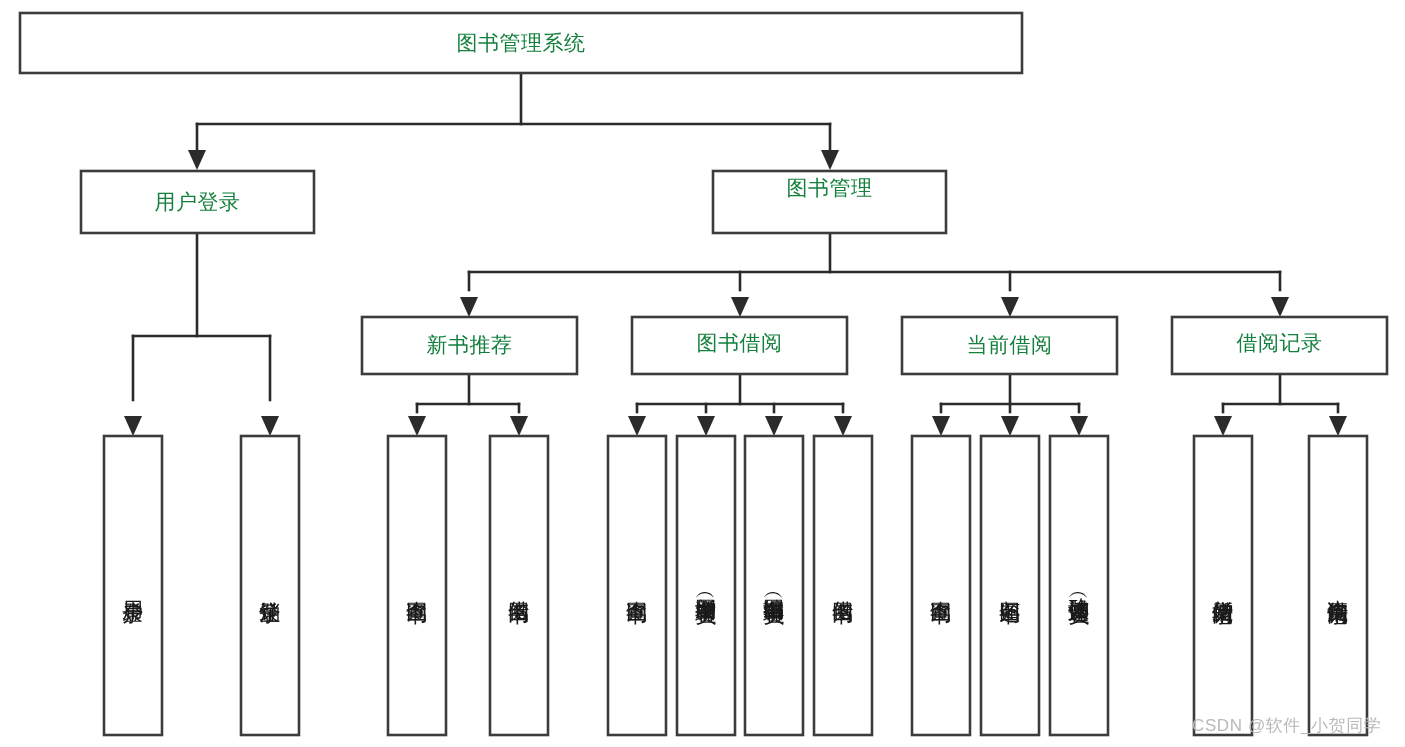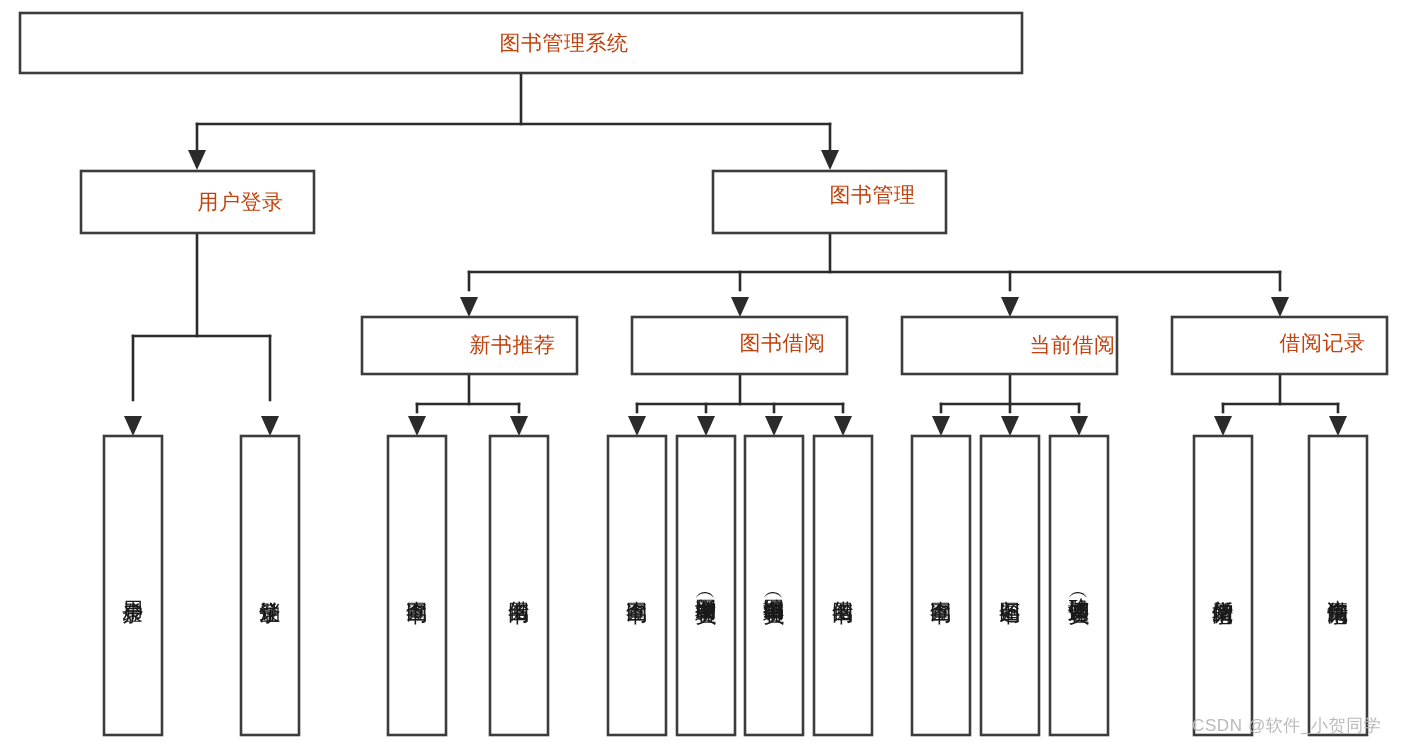--- a/index.html
+++ b/index.html
@@ -39,27 +39,26 @@
   }
   .arrow-head {
     fill: #2b2b2b;
     stroke: none;
   }
   .node-label-h {
     position: absolute;
     display: flex;
     align-items: center;
     justify-content: center;
-    color: #c2410c;
+    color: #15803d;
     font-size: 21px;
     line-height: 1.25;
     letter-spacing: 0.5px;
     white-space: nowrap;
     pointer-events: none;
-    margin-left: 43px;
   }
   .node-label-v {
     position: absolute;
     display: flex;
     align-items: center;
     justify-content: center;
     color: #1a1a1a;
     font-size: 21px;
     line-height: 1.22;
     letter-spacing: 1px;
@@ -187,25 +186,25 @@
     <rect class="box-rect" x="981" y="436" width="58" height="299"></rect>
     <rect class="box-rect" x="1050" y="436" width="58" height="299"></rect>
 
     <rect class="box-rect" x="1194" y="436" width="58" height="299"></rect>
     <rect class="box-rect" x="1309" y="436" width="58" height="299"></rect>
   </svg>
 
   <div class="node-label-h" style="left:20px; top:13px; width:1002px; height:60px;">图书管理系统</div>
 
   <div class="node-label-h" style="left:81px; top:171px; width:233px; height:62px;">用户登录</div>
-  <div class="node-label-h" style="left:713px; top:164px; width:233px; height:62px;">图书管理</div>
+  <div class="node-label-h" style="left:713px; top:157px; width:233px; height:62px;">图书管理</div>
 
   <div class="node-label-h" style="left:362px; top:317px; width:215px; height:57px;">新书推荐</div>
   <div class="node-label-h" style="left:632px; top:317px; width:215px; height:57px;font-family:Liberation Mono, monospace;">图书借阅</div>
-  <div class="node-label-h" style="left:902px; top:317px; width:215px; height:57px;padding-left:20px;">当前借阅</div>
+  <div class="node-label-h" style="left:902px; top:317px; width:215px; height:57px;">当前借阅</div>
   <div class="node-label-h" style="left:1172px; top:317px; width:215px; height:57px;font-family:Liberation Mono, monospace;">借阅记录</div>
 
   <div class="node-label-v" style="left:104px; top:436px; width:58px; height:299px;">用户登录</div>
   <div class="node-label-v" style="left:241px; top:436px; width:58px; height:299px;">注销登录</div>
 
   <div class="node-label-v" style="left:388px; top:436px; width:58px; height:299px;">查询图书</div>
   <div class="node-label-v" style="left:490px; top:436px; width:58px; height:299px;">借阅图书</div>
 
   <div class="node-label-v" style="left:608px; top:436px; width:58px; height:299px;">查询图书</div>
   <div class="node-label-v" style="left:677px; top:436px; width:58px; height:299px;">新增图书（管理员）</div>

